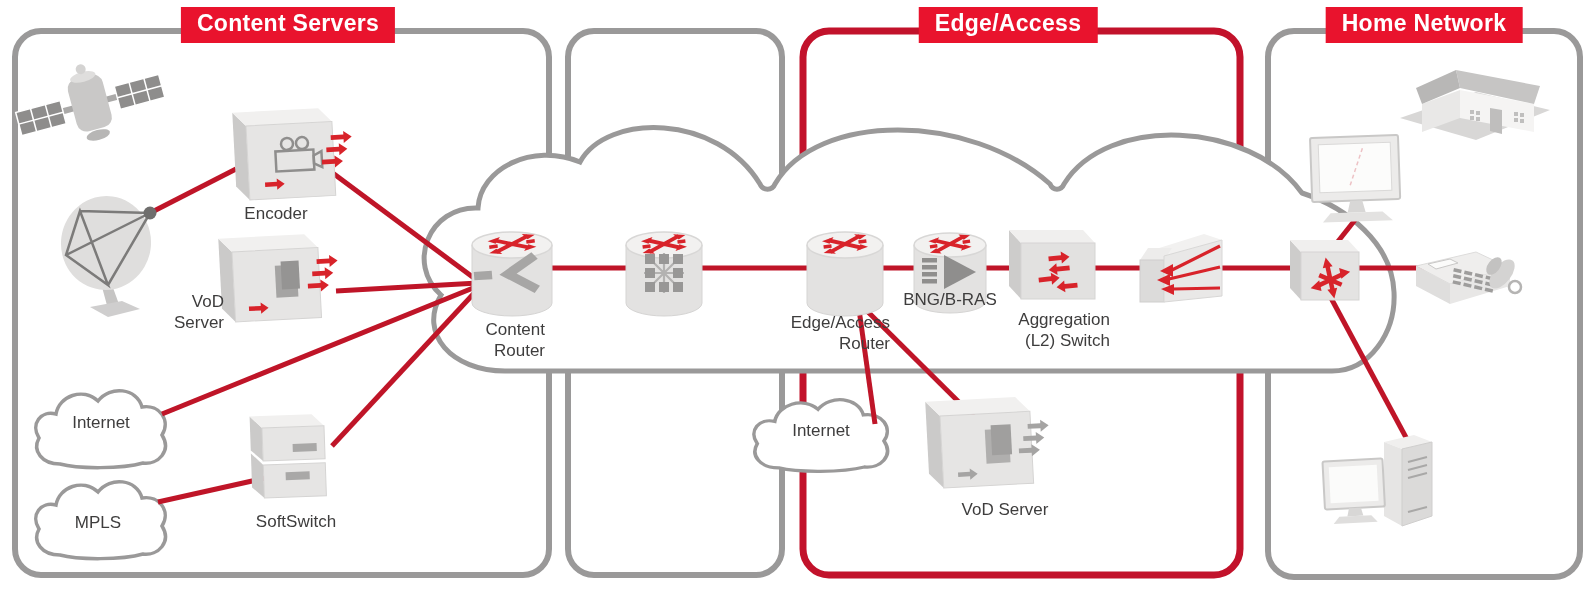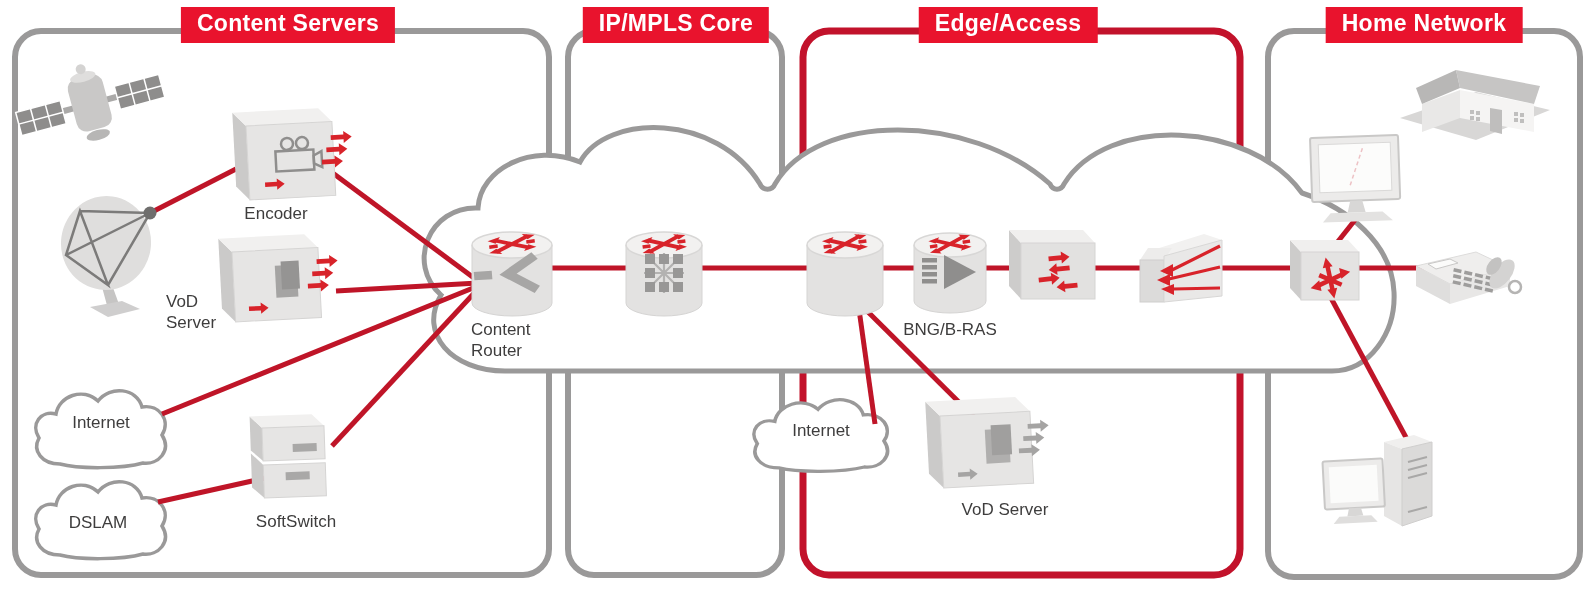--- a/index.html
+++ b/index.html
@@ -13,21 +13,21 @@
   .link   { stroke:var(--line-red,#BF1528); stroke-width:5; fill:none; }
   .banner {
     position:absolute; top:7px; transform:translateX(-50%);
     background:var(--banner-red,#E9132D); color:#ffffff;
     font-size:23px; font-weight:bold; letter-spacing:.3px;
     padding:3px 16px 6px; white-space:nowrap; z-index:5;
   }
   .lbl {
     position:absolute; transform:translateX(-50%);
     color:var(--text-dark,#3E3D3D); font-size:17px; line-height:1.22;
-    text-align:left; z-index:4;
+    text-align:right; z-index:4;
   }
 </style>
 </head>
 <body>
 
 <div class="canvas">
 
 <svg class="art" width="1595" height="598" viewBox="0 0 1595 598">
   <defs>
     <polygon id="arr-r" points="0,2.4 8.5,2.4 8.5,0 14,4 8.5,8 8.5,5.6 0,5.6"></polygon>
@@ -292,27 +292,28 @@
     <g transform="rotate(-3 30 60)">
       <rect x="0" y="30" width="60" height="48" rx="2" fill="#ECEBEA" stroke="#C9C8C7" stroke-width="2"></rect>
       <rect x="6" y="36" width="48" height="36" fill="#FBFBFA"></rect>
       <polygon points="24,78 36,78 38,86 22,86" fill="#D8D7D6"></polygon>
       <polygon points="14,86 46,86 52,93 8,93" fill="#DFDEDD"></polygon>
     </g>
   </g>
 </svg>
 
 <div class="banner" style="left:288px">Content Servers</div>
-<div class="banner" style="left:676px">IP/MPLS Core</div>
 <div class="banner" style="left:1424px">Home Network</div>
 <div class="banner" style="left:1008px">Edge/Access</div>
 
 <div class="lbl" style="left:276px;top:204px">Encoder</div>
 <div class="lbl" style="left:195px;top:292px;width:58px">VoD Server</div>
 <div class="lbl" style="left:101px;top:413px">Internet</div>
-<div class="lbl" style="left:98px;top:513px">DSLAM</div>
+<div class="lbl" style="left:98px;top:513px">MPLS</div>
 <div class="lbl" style="left:296px;top:512px">SoftSwitch</div>
 <div class="lbl" style="left:508px;top:320px;width:74px">Content Router</div>
-<div class="lbl" style="left:950px;top:320px">BNG/B-RAS</div>
+<div class="lbl" style="left:840px;top:313px;width:100px">Edge/Access Router</div>
+<div class="lbl" style="left:950px;top:290px">BNG/B-RAS</div>
+<div class="lbl" style="left:1060px;top:310px;width:100px">Aggregation (L2) Switch</div>
 <div class="lbl" style="left:821px;top:421px">Internet</div>
 <div class="lbl" style="left:1005px;top:500px">VoD Server</div>
 
 </div>
 
 </body></html>

